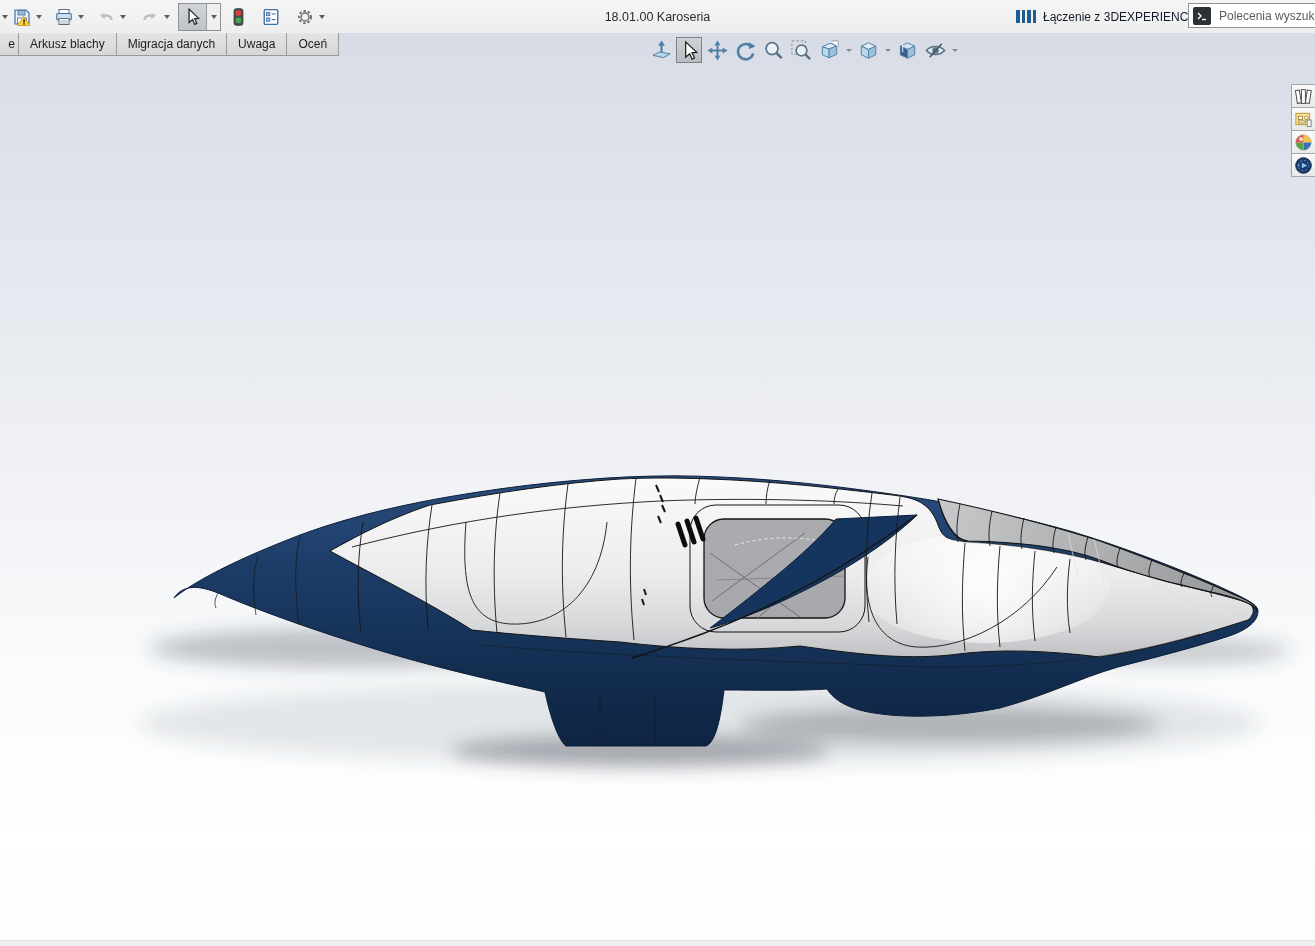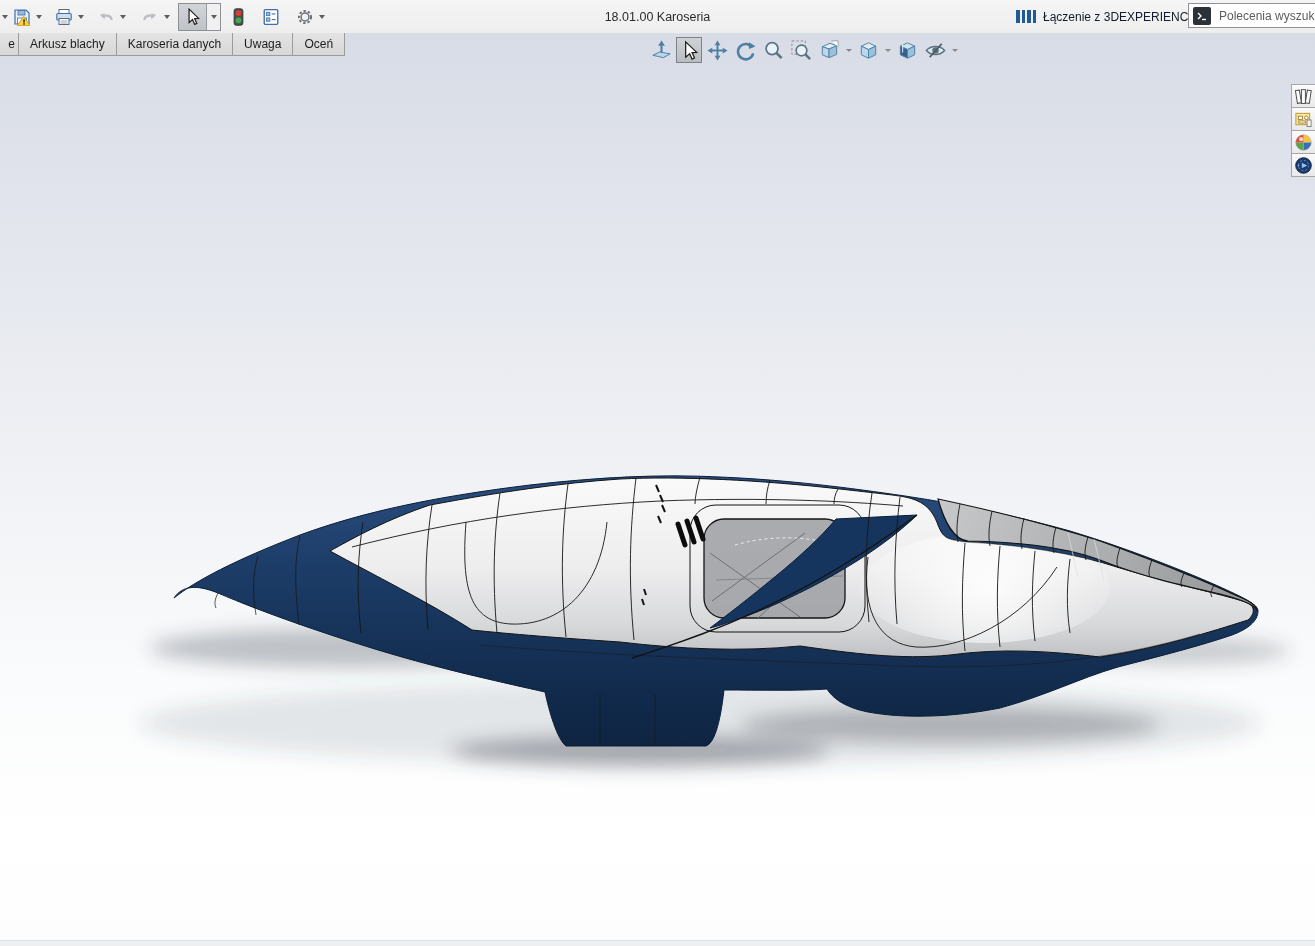--- a/index.html
+++ b/index.html
@@ -287,21 +287,21 @@
         <path d="M662,472 L665,479"></path>
       <path d="M658,483 L661,490"></path>
         <path d="M644,556 L646,562"></path>
         <path d="M642,566 L644,572"></path>
     </g>
   </svg>
 
   <div class="tabs">
     <span class="tab tab-clipped">e</span>
     <span class="tab">Arkusz blachy</span>
-    <span class="tab">Karoseria danych</span>
+    <span class="tab">Migracja danych</span>
     <span class="tab">Uwaga</span>
     <span class="tab">Oceń</span>
   </div>
 
   <div class="headsup">
     <span class="hu-btn">
       <svg class="icon24" viewBox="0 0 24 24">
         <path d="M3 17 L10 13.5 L21 15.5 L14 19.5 Z" fill="#b9d4e6" stroke="#4e7fa5"></path>
         <line x1="12" y1="6" x2="12" y2="14" stroke="#4e7fa5" stroke-width="2.2"></line>
         <path d="M12 1.5 L15.6 7 L8.4 7 Z" fill="#4e7fa5"></path>

